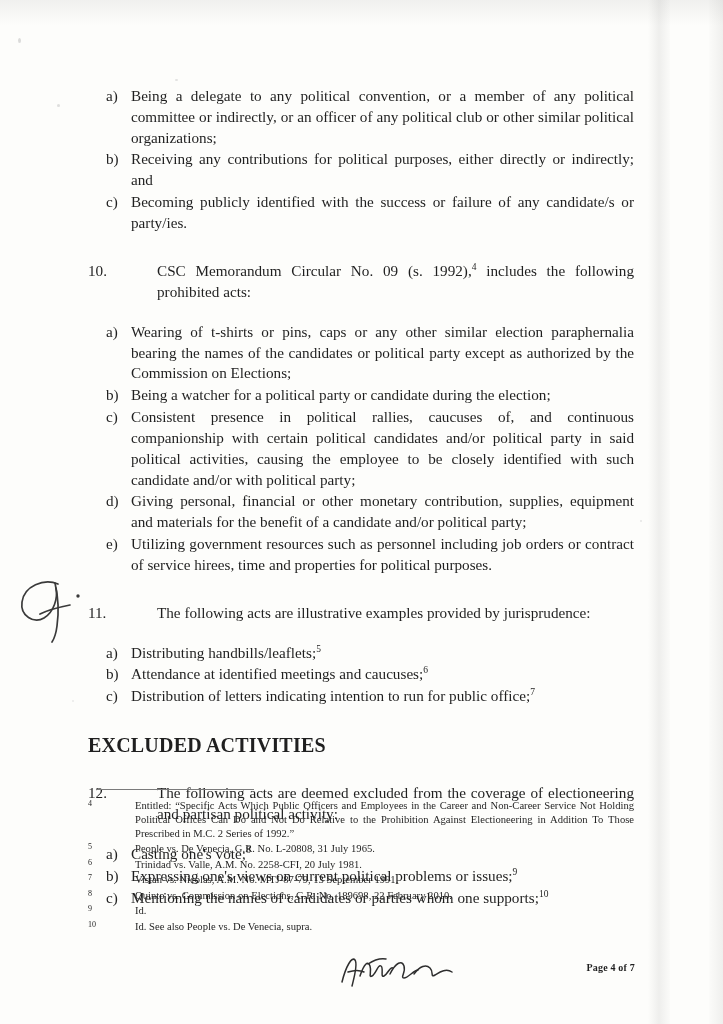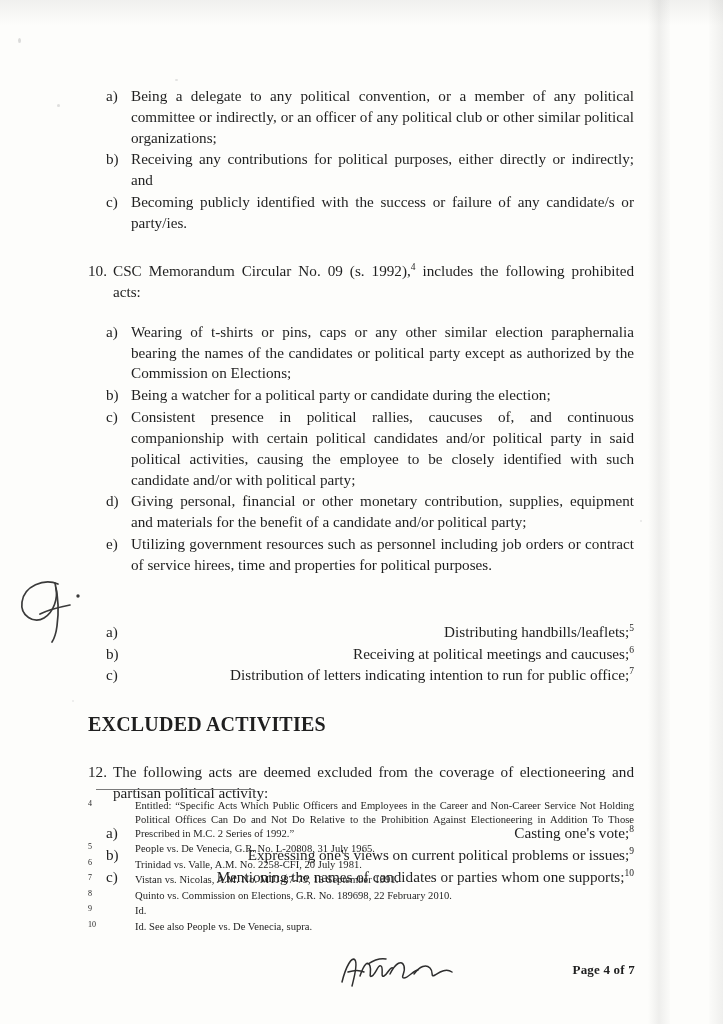--- a/index.html
+++ b/index.html
@@ -49,20 +49,21 @@
     width: 546px;
   }
 
   
   .clause {
     display: flex;
     text-align: justify;
     font-size: 15.2px;
     line-height: 1.38;
     margin-bottom: 0;
+    gap: 44px;
   }
   .clause .num {
     width: 25px;
     flex: 0 0 25px;
     text-align: left;
   }
   .clause .body { flex: 1 1 auto; }
 
   
   .alist {
@@ -78,21 +79,21 @@
     margin: 0 0 1px 0;
   }
   .alist li .letter {
     width: 25px;
     flex: 0 0 25px;
     padding-left: 18px;
     box-sizing: content-box;
     text-align: left;
   }
   .alist li .txt { flex: 1 1 auto; }
-  .alist.nojustify li .txt { text-align: right; }
+  .alist.nojustify li .txt { text-align: left; }
 
   sup {
     font-size: 9.5px;
     line-height: 0;
     vertical-align: super;
   }
   .gap-md { height: 19px; }
   .gap-lg { height: 26px; }
 
   .heading {
@@ -130,21 +131,21 @@
     padding-top: 0px;
   }
   .fn .fn-txt { flex: 1 1 auto; margin-left: 28px; }
   .fn.single .fn-txt { text-align: left; }
 
   
   .page-number {
     position: absolute;
     right: 88px;
     top: 962px;
-    font-size: 13px;
+    font-size: 10px;
     font-weight: bold;
     letter-spacing: 0.2px;
   }
   .signature {
     position: absolute;
     left: 338px;
     top: 948px;
     width: 120px;
     height: 44px;
   }
@@ -215,31 +216,35 @@
         <span class="txt">Giving personal, financial or other monetary contribution, supplies, equipment and materials for the benefit of a candidate and/or political party;</span>
       </li>
       <li>
         <span class="letter">e)</span>
         <span class="txt">Utilizing government resources such as personnel including job orders or contract of service hirees, time and properties for political purposes.</span>
       </li>
     </ul>
 
     <div class="gap-lg"></div>
 
+    <div class="clause">
+      <span class="num">11.</span>
+      <span class="body">The following acts are illustrative examples provided by jurisprudence:</span>
+    </div>
 
     <div class="gap-md"></div>
 
     <ul class="alist nojustify">
       <li>
         <span class="letter">a)</span>
         <span class="txt"><span>Distributing handbills/leaflets;</span><sup>5</sup></span>
       </li>
       <li>
         <span class="letter">b)</span>
-        <span class="txt"><span>Receiving at political meetings and caucuses;</span><sup>6</sup></span>
+        <span class="txt"><span>Attendance at identified meetings and caucuses;</span><sup>6</sup></span>
       </li>
       <li>
         <span class="letter">c)</span>
         <span class="txt"><span>Distribution of letters indicating intention to run for public office;</span><sup>7</sup></span>
       </li>
     </ul>
 
     <div class="gap-lg"></div>
 
     <h2 class="heading">EXCLUDED ACTIVITIES</h2>

